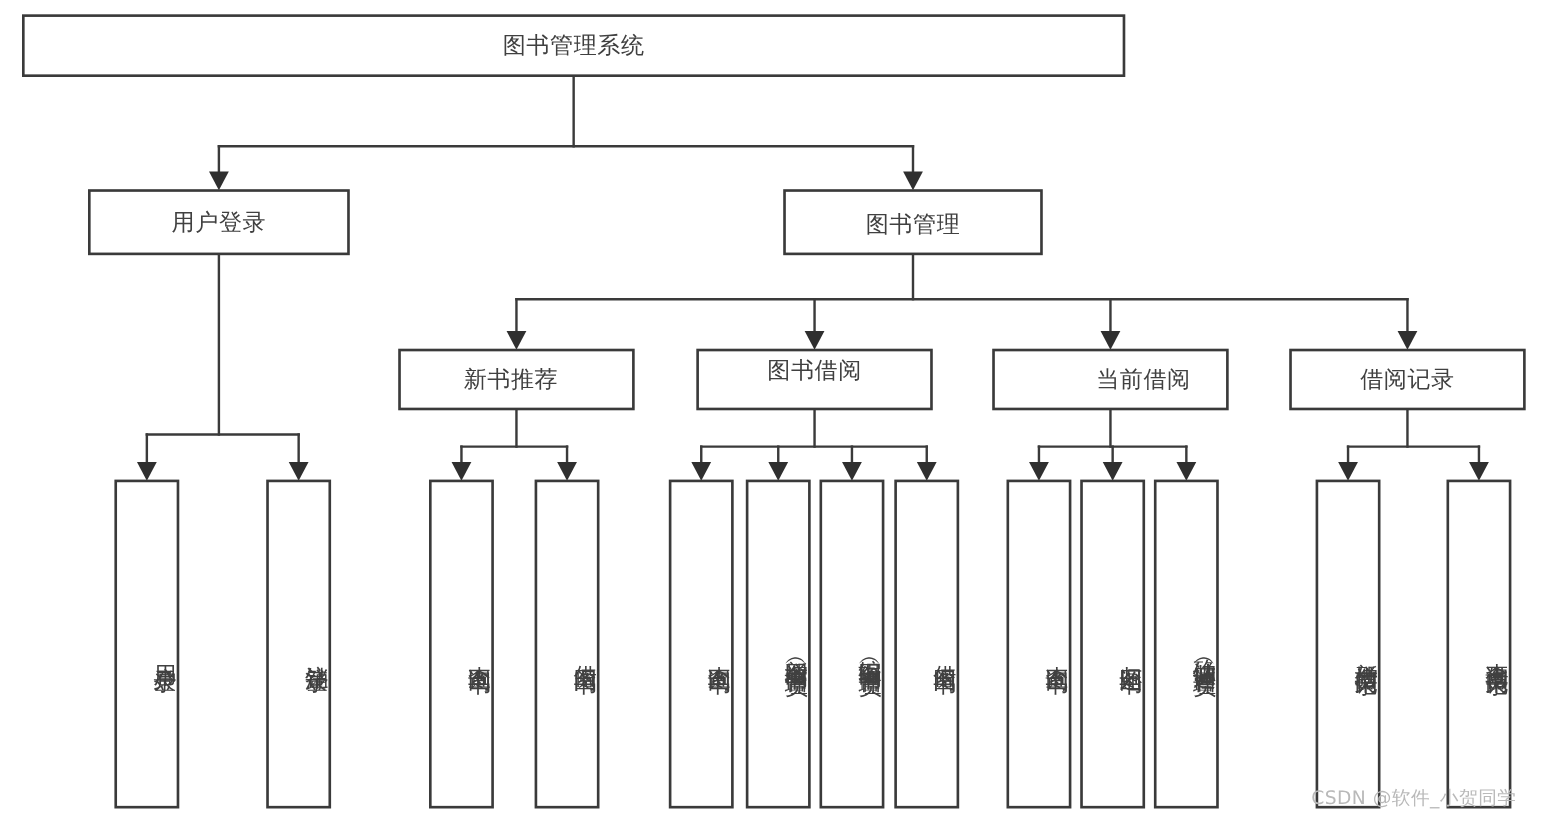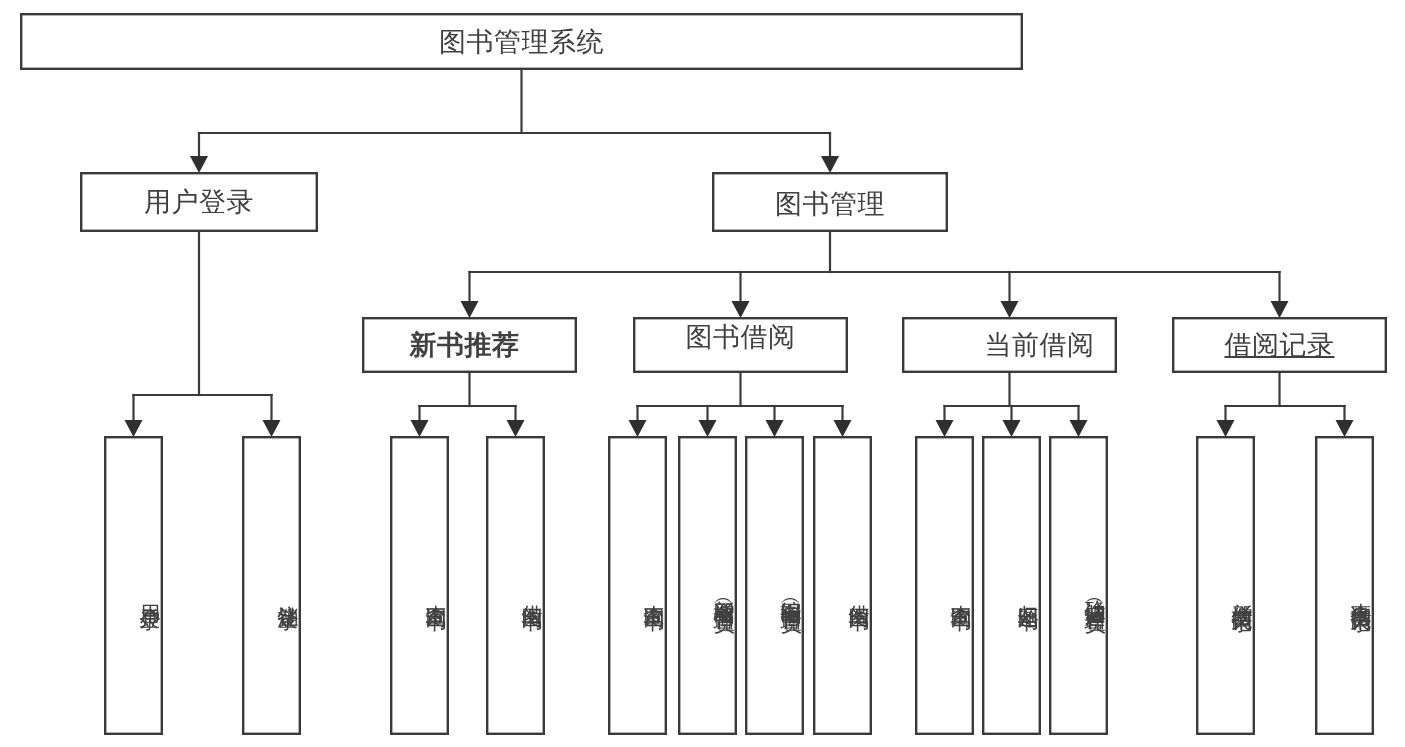--- a/index.html
+++ b/index.html
@@ -46,21 +46,21 @@
     display: flex;
     align-items: center;
     justify-content: center;
     color: #404040;
     font-family: "DejaVu Sans", "Liberation Sans", sans-serif;
     letter-spacing: 0.5px;
     pointer-events: none;
     box-sizing: border-box;
   }
   .node-label.horiz {
-    font-size: 27px;
+    font-size: 21px;
     line-height: 1.15;
   }
   .node-label.vert {
     writing-mode: vertical-rl;
     text-orientation: upright;
     font-size: 21px;
     line-height: 1.32;
     padding-top: 12px;
     align-items: flex-start;
     justify-content: center;
@@ -172,33 +172,34 @@
         <rect x="1050.2" y="437.2" width="56.6" height="296.6" class="node-box"></rect>
         <rect x="1197.2" y="437.2" width="56.6" height="296.6" class="node-box"></rect>
         <rect x="1316.2" y="437.2" width="56.6" height="296.6" class="node-box"></rect>
       </g>
   </svg>
 
   <div id="labels-layer">
       <div class="node-label horiz" style="left: 20px; top: 13px; width: 1003px; height: 57px;">图书管理系统</div>
       <div class="node-label horiz" style="left: 80px; top: 172px; width: 238px; height: 60px;">用户登录</div>
       <div class="node-label horiz" style="left: 712px; top: 172px; width: 236px; height: 64px;">图书管理</div>
-      <div class="node-label horiz" style="left: 362px; top: 317px; width: 205px; height: 56px; font-weight: bold;">新书推荐</div>
+      <div class="node-label horiz" style="left: 362px; top: 317px; width: 205px; height: 56px;">新书推荐</div>
       <div class="node-label horiz" style="left: 633px; top: 317px; width: 215px; height: 40px;">图书借阅</div>
       <div class="node-label horiz" style="left: 932px; top: 317px; width: 215px; height: 56px;">当前借阅</div>
-      <div class="node-label horiz" style="left: 1172px; top: 317px; width: 215px; height: 56px; text-decoration: underline;">借阅记录</div>
+      <div class="node-label horiz" style="left: 1172px; top: 317px; width: 215px; height: 56px;">借阅记录</div>
       <div class="node-label vert" style="left: 104px; top: 436px; width: 59px; height: 299px;">用户登录</div>
       <div class="node-label vert" style="left: 242px; top: 436px; width: 59px; height: 299px;">注销登录</div>
       <div class="node-label vert" style="left: 390px; top: 436px; width: 59px; height: 299px;">查询图书</div>
       <div class="node-label vert" style="left: 486px; top: 436px; width: 59px; height: 299px;">借阅图书</div>
       <div class="node-label vert" style="left: 608px; top: 436px; width: 59px; height: 299px;">查询图书</div>
       <div class="node-label vert" style="left: 678px; top: 436px; width: 59px; height: 299px;">新增图书（管理员）</div>
       <div class="node-label vert" style="left: 745px; top: 436px; width: 59px; height: 299px;">编辑图书（管理员）</div>
       <div class="node-label vert" style="left: 813px; top: 436px; width: 59px; height: 299px;">借阅图书</div>
       <div class="node-label vert" style="left: 915px; top: 436px; width: 59px; height: 299px;">查询图书</div>
       <div class="node-label vert" style="left: 982px; top: 436px; width: 59px; height: 299px;">归还图书</div>
       <div class="node-label vert" style="left: 1049px; top: 436px; width: 59px; height: 299px;">确认归还（管理员）</div>
       <div class="node-label vert" style="left: 1196px; top: 436px; width: 59px; height: 299px;">新增借阅记录</div>
       <div class="node-label vert" style="left: 1315px; top: 436px; width: 59px; height: 299px;">查询借阅记录</div>
     </div>
 
+  <div class="watermark">CSDN @软件_小贺同学</div>
 
 </div>
 
 </body></html>

